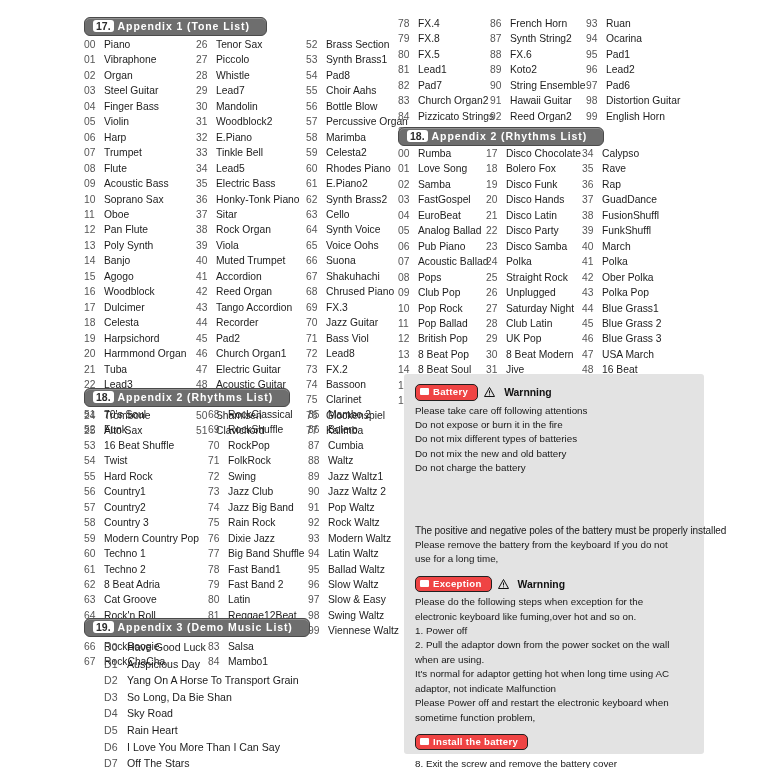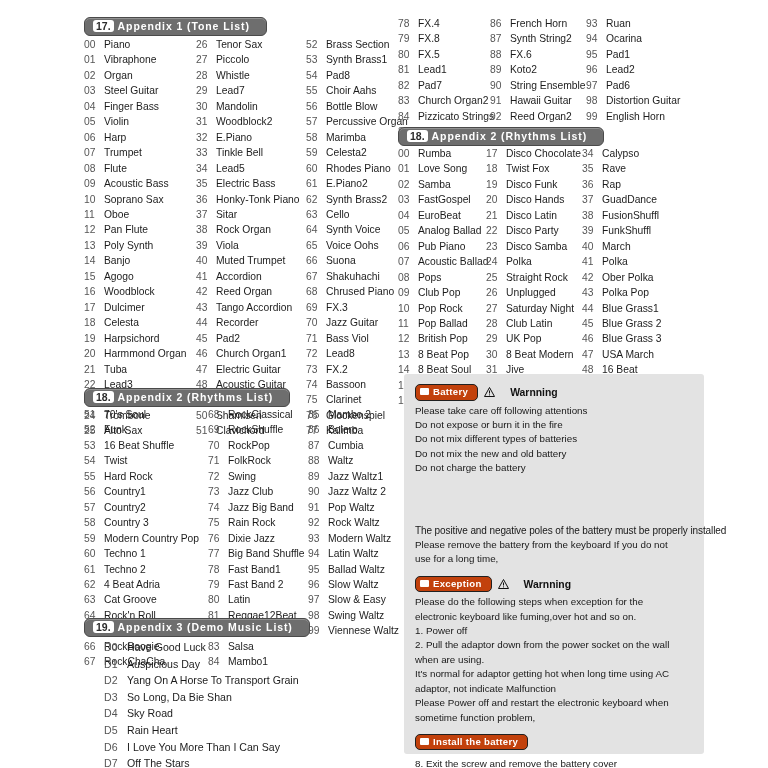--- a/index.html
+++ b/index.html
@@ -69,36 +69,36 @@
     position:absolute;
     left:404px;top:374px;
     width:300px;height:380px;
     background:#e3e3e3;
     border-radius:3px;
   }
   .panel-inner{padding:10px 11px 0 11px;}
   .hdr-line{display:flex;align-items:center;gap:6px;margin:0 0 3px 0;}
   .tag{
     display:inline-flex;align-items:center;gap:4px;
-    background:#c2410c;color:#fff;
+    background:#ef4444;color:#fff;
     font-size:9.6px;font-weight:bold;
     padding:1px 9px 2px 4px;
     border-radius:5px;
     border:1px solid #202020;
     letter-spacing:.3px;
     line-height:1.2;
     white-space:nowrap;
   }
   .tag .sq{
     display:inline-block;width:9px;height:7px;
     background:#ffffff;border-radius:1px;
   }
   .warn{
     font-size:10.4px;font-weight:bold;color:#111;
-    display:inline-flex;align-items:center;gap:15px;
+    display:inline-flex;align-items:center;gap:9px;
     white-space:nowrap;
   }
   .ptxt{
     font-size:9.8px;
     line-height:14.4px;
     color:#181818;
     white-space:nowrap;
   }
   .ptxt.tight{font-size:10px;letter-spacing:-.1px;margin-top:48px;}
   .gap{height:9px;}
@@ -606,21 +606,21 @@
           <span class="nm">Disco</span>
         </div>
       </div>
     <div class="col" style="width:96px;">
         <div class="row">
           <span class="idx">17</span>
           <span class="nm">Disco Chocolate</span>
         </div>
         <div class="row">
           <span class="idx">18</span>
-          <span class="nm">Twist Fox</span>
+          <span class="nm">Bolero Fox</span>
         </div>
         <div class="row">
           <span class="idx">19</span>
           <span class="nm">Disco Funk</span>
         </div>
         <div class="row">
           <span class="idx">20</span>
           <span class="nm">Disco Hands</span>
         </div>
         <div class="row">
@@ -793,21 +793,21 @@
         <div class="row">
           <span class="idx">60</span>
           <span class="nm">Techno 1</span>
         </div>
         <div class="row">
           <span class="idx">61</span>
           <span class="nm">Techno 2</span>
         </div>
         <div class="row">
           <span class="idx">62</span>
-          <span class="nm">4 Beat Adria</span>
+          <span class="nm">8 Beat Adria</span>
         </div>
         <div class="row">
           <span class="idx">63</span>
           <span class="nm">Cat Groove</span>
         </div>
         <div class="row">
           <span class="idx">64</span>
           <span class="nm">Rock'n Roll</span>
         </div>
         <div class="row">

